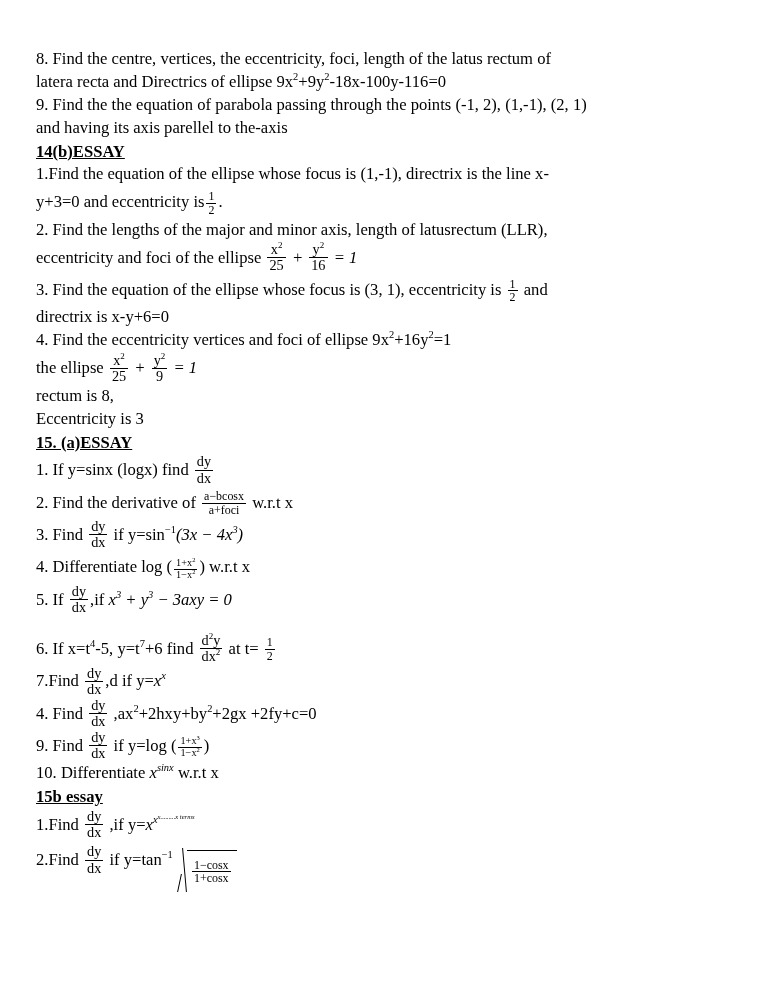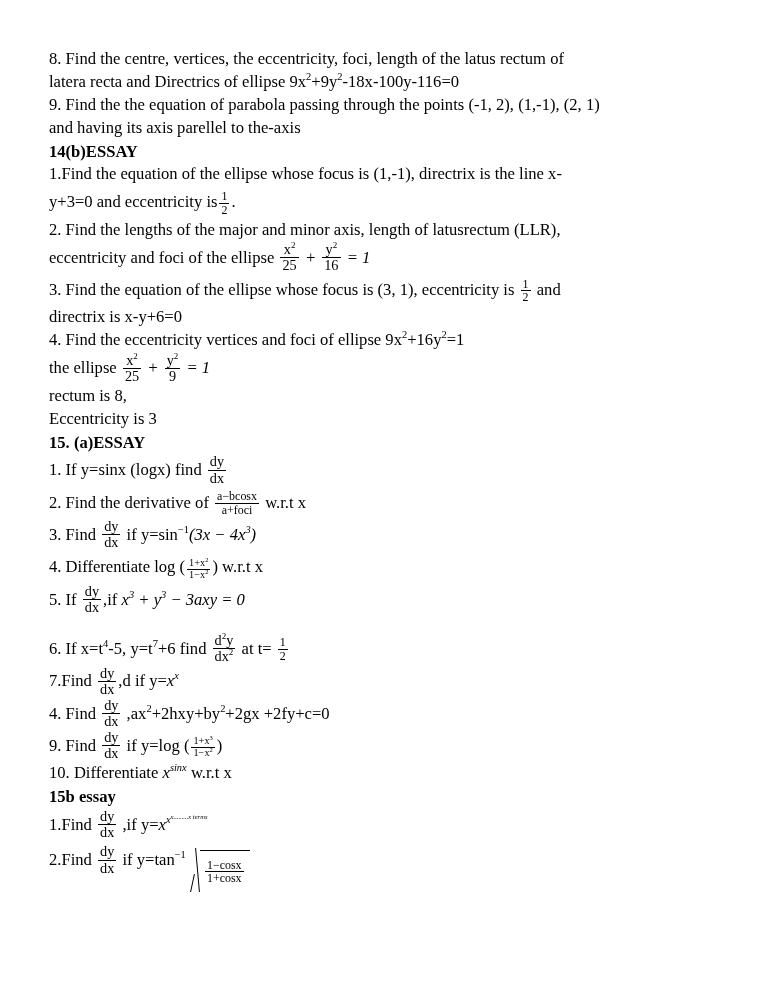--- a/index.html
+++ b/index.html
@@ -13,41 +13,42 @@
     font-family: "Liberation Serif", "DejaVu Serif", serif;
     color: #000000;
     overflow: hidden;
   }
   .page {
     position: relative;
     width: 765px;
     height: 962px;
     background: #ffffff;
     box-sizing: border-box;
-    padding: 48px 78px 0 49px;
+    padding: 48px 78px 0 36px;
   }
   .doc-body {
     font-size: 16.6px;
     line-height: 1.385;
   }
   .line {
     margin: 0;
     padding: 0;
     white-space: normal;
   }
   .line.tall {
     line-height: 1.95;
   }
   .line.tall2 {
     line-height: 2.25;
   }
   .heading {
     font-weight: bold;
     margin: 0;
     line-height: 1.42;
+    text-decoration: underline;
   }
   .spacer-md { height: 17px; }
 
   
   .mi { font-style: italic; }
   sup, sub {
     font-size: 0.63em;
     line-height: 0;
   }
   sup { vertical-align: super; }

